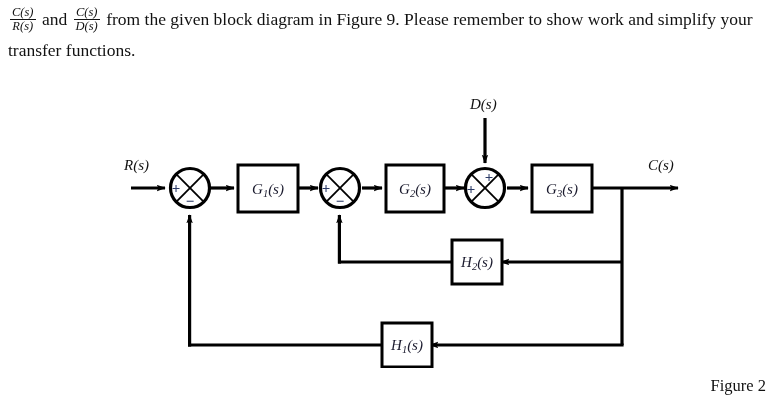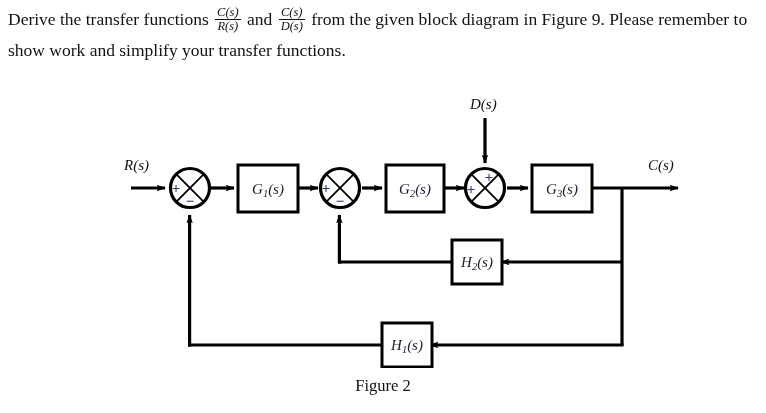--- a/index.html
+++ b/index.html
@@ -50,21 +50,21 @@
     top: 78px;
     width: 766px;
     height: 290px;
   }
   #figure-area svg { display: block; }
   #figure-caption {
     position: absolute;
     left: 0;
     top: 376px;
     width: 766px;
-    text-align: center;
+    text-align: right;
     font-size: 16.5px;
     color: #121212;
   }
   .lbl {
     font-family: "Liberation Serif", serif;
     font-style: italic;
     font-size: 15px;
     fill: #121212;
   }
   .blk-lbl {
@@ -80,21 +80,20 @@
     font-family: "Liberation Serif", serif;
     font-size: 15px;
     font-weight: 700;
     fill: #2b3a67;
   }
 </style>
 </head>
 <body>
 
 <div id="problem-statement">
-  <span>Derive the transfer functions</span>
   <span class="frac">
     <span class="num it">C(s)</span>
     <span class="den it">R(s)</span>
   </span>
   <span>and</span>
   <span class="frac">
     <span class="num it">C(s)</span>
     <span class="den it">D(s)</span>
   </span>
   <span>from the given block diagram in Figure 9. Please</span>

